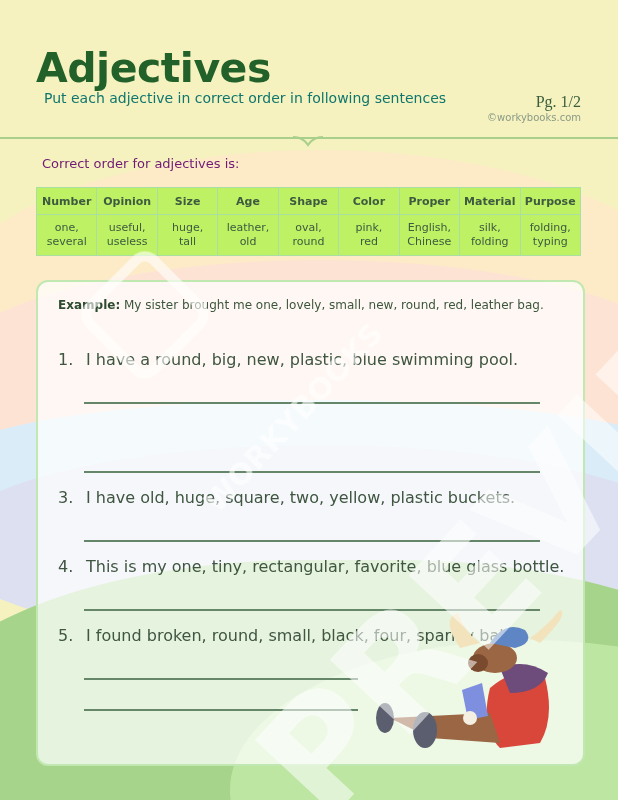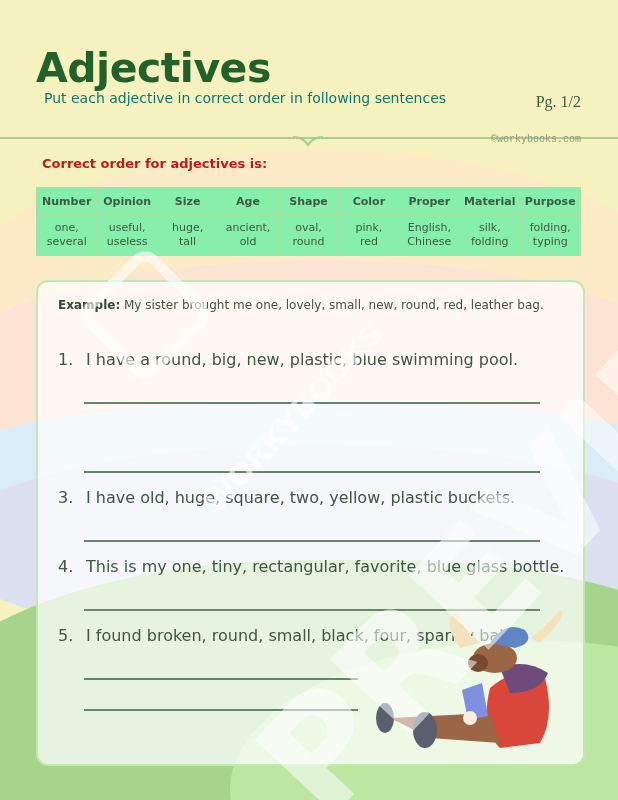--- a/index.html
+++ b/index.html
@@ -13,25 +13,25 @@
   .band-lav { top: 445px; height: 200px; background: #dde0f0; }
   .band-green { position: absolute; left: -100px; top: 560px; width: 900px; height: 400px; border-radius: 45%; background: #a6d48a; }
   .band-green2 { position: absolute; left: 230px; top: 640px; width: 600px; height: 300px; border-radius: 50%; background: #bde6a3; }
 
   .header-line { position: absolute; left: 0; right: 0; top: 137px; height: 0; border-top: 2px solid #a8cf8c; }
   .header-notch { position: absolute; left: 293px; top: 130px; width: 30px; height: 18px; }
   .title { position: absolute; left: 36px; top: 44px; font-family: "DejaVu Sans", sans-serif; font-weight: bold;
            font-size: 41px; color: #23612a; letter-spacing: -0.5px; }
   .subtitle { position: absolute; left: 36px; top: 90px; font-size: 14px; color: #0f766e; margin-left: 8px; }
   .page-num { position: absolute; right: 37px; top: 93px; font-size: 16px; color: #3a5e3c; font-family: Liberation Serif, serif; }
-  .copyright { position: absolute; right: 37px; top: 134px; font-size: 10px; color: #8a9a86; font-family: Liberation Mono, monospace; }
+  .copyright { position: absolute; right: 37px; top: 112px; font-size: 10px; color: #8a9a86; }
 
-  .order-heading { position: absolute; left: 42px; top: 156px; font-size: 13px; font-weight: bold; color: #b91c1c; }
+  .order-heading { position: absolute; left: 42px; top: 156px; font-size: 13px; font-weight: normal; color: #701a75; }
   table.order { position: absolute; left: 36px; top: 187px; width: 545px; border-collapse: collapse;
-                background: #86efac; table-layout: fixed; }
+                background: #bef264; table-layout: fixed; }
   table.order th, table.order td { border: 1.5px solid #a9dfa3; text-align: center; color: #3e5a40; }
   table.order th { height: 24px; font-size: 11px; font-weight: bold; }
   table.order td { height: 38px; font-size: 11px; line-height: 14px; margin-top: 11px; }
 
   .card { position: absolute; left: 36px; top: 280px; width: 545px; height: 482px; border-radius: 12px;
           border: 2px solid #c0e8b0; background: rgba(255,255,255,0.72); }
   .example { position: absolute; left: 20px; top: 16px; font-size: 12px; color: #3b563c; }
   .example b { color: #2d4b30; }
   .q { position: absolute; left: 20px; font-size: 16px; color: #3f5641; }
   .q .num { display: inline-block; width: 28px; }
@@ -72,21 +72,21 @@
       <th>Shape</th>
       <th>Color</th>
       <th>Proper</th>
       <th>Material</th>
       <th>Purpose</th>
     </tr>
     <tr>
       <td><span>one,</span><br><span>several</span></td>
       <td><span>useful,</span><br><span>useless</span></td>
       <td><span>huge,</span><br><span>tall</span></td>
-      <td><span>ancient,</span><br><span>old</span></td>
+      <td><span>leather,</span><br><span>old</span></td>
       <td><span>oval,</span><br><span>round</span></td>
       <td><span>pink,</span><br><span>red</span></td>
       <td><span>English,</span><br><span>Chinese</span></td>
       <td><span>silk,</span><br><span>folding</span></td>
       <td><span>folding,</span><br><span>typing</span></td>
     </tr>
   </tbody>
     </table>
 
   <div class="card">

